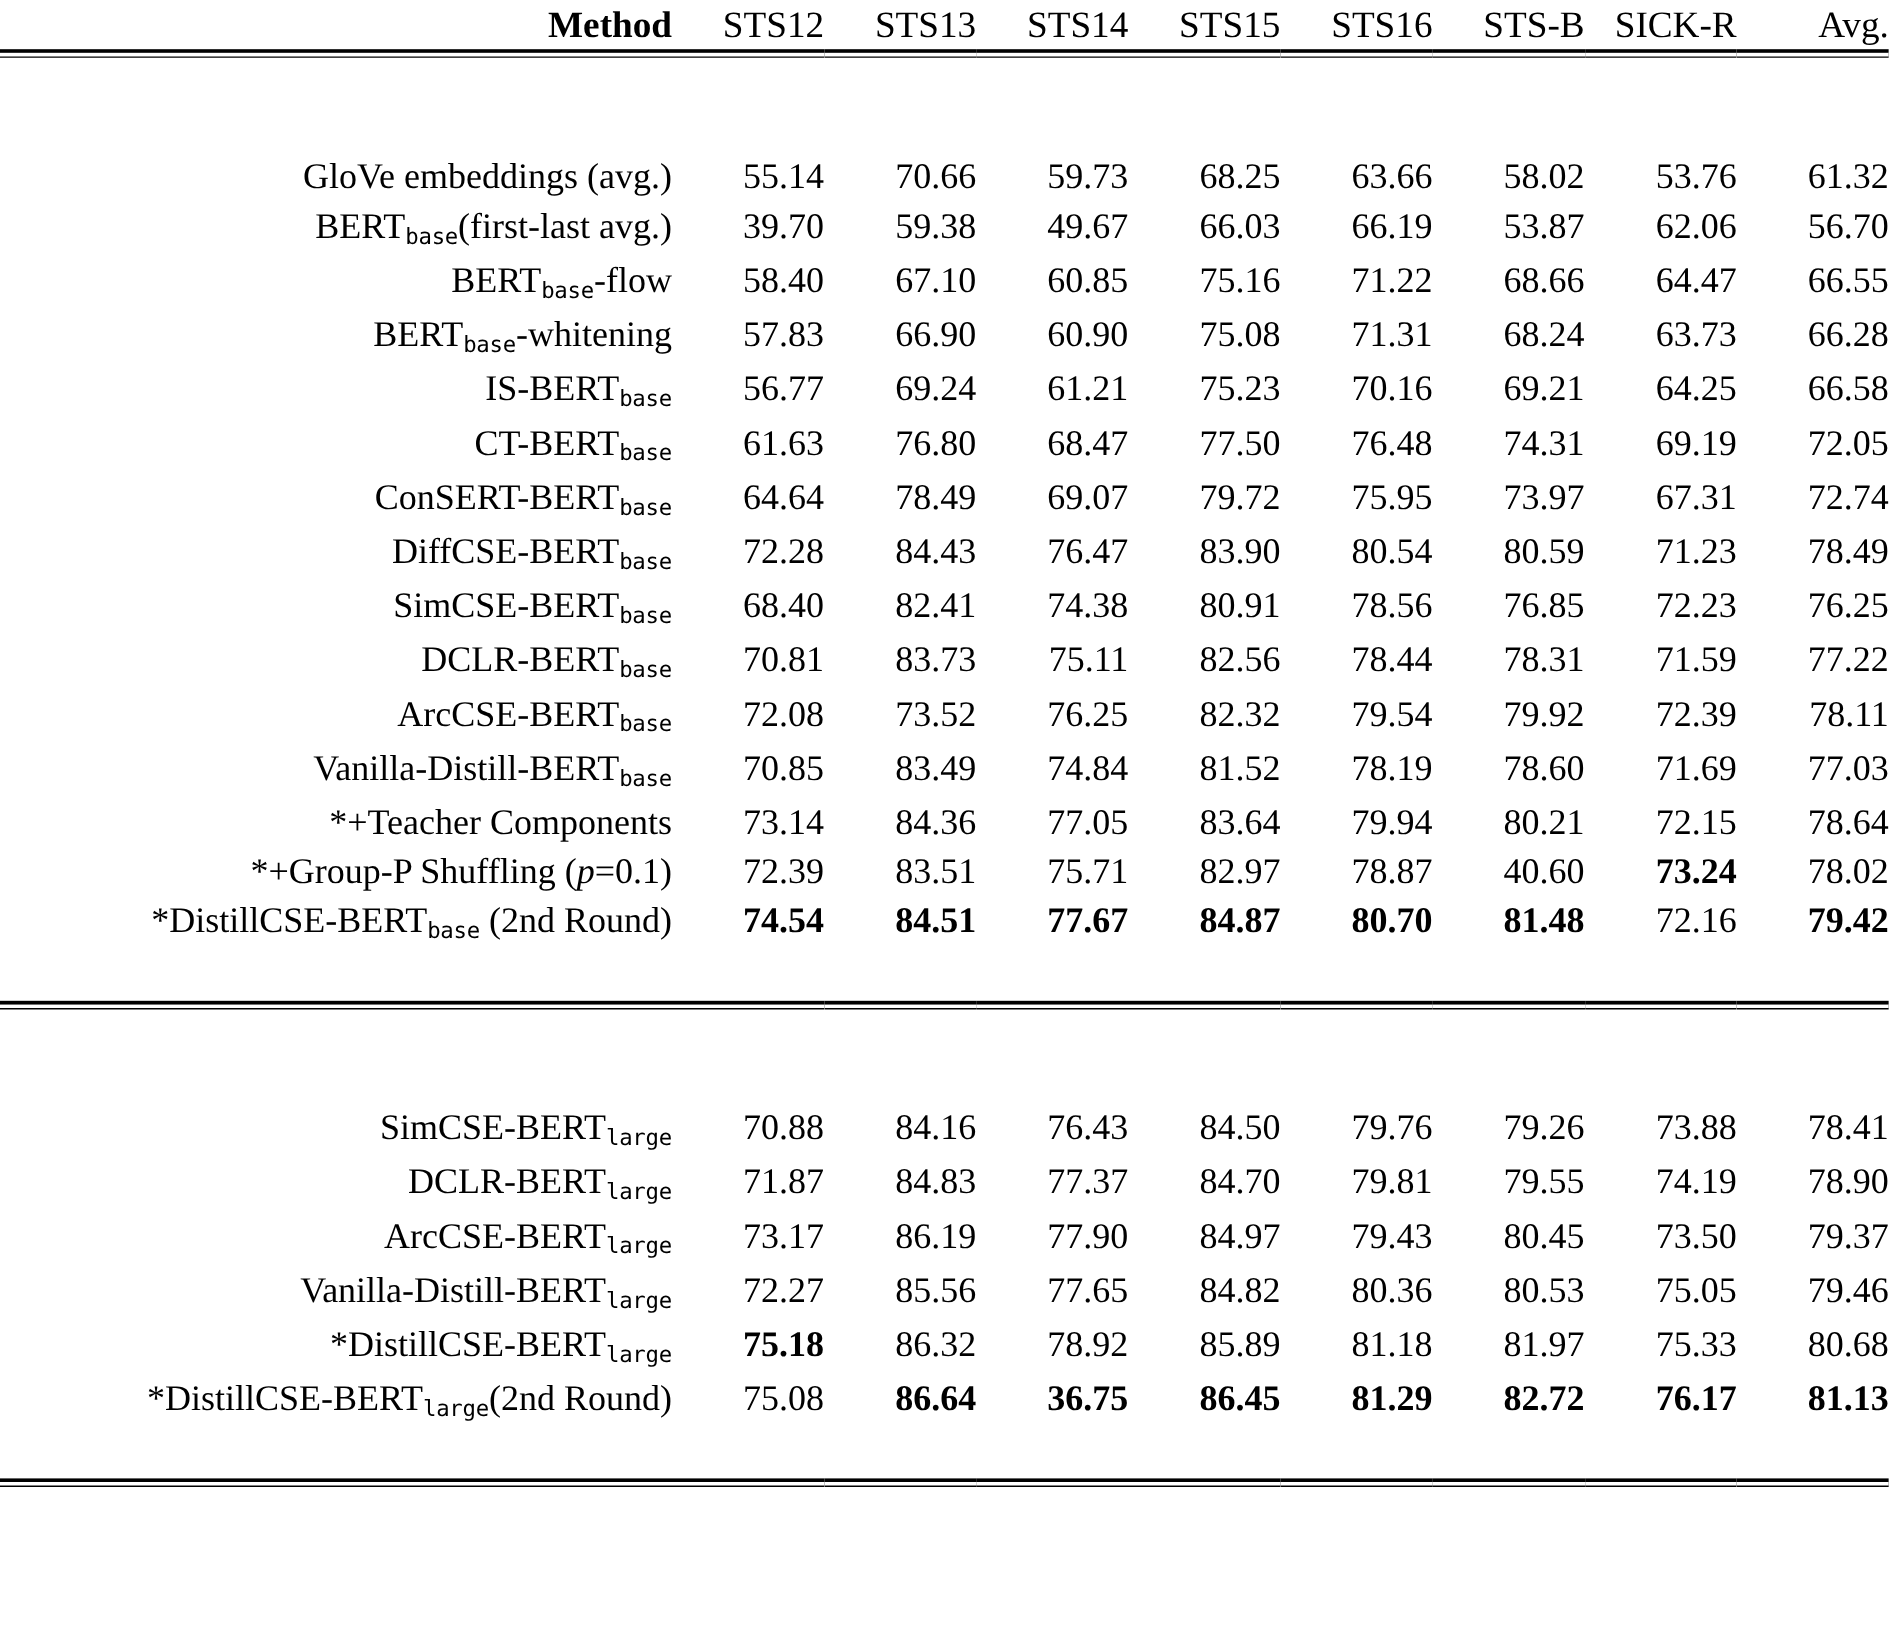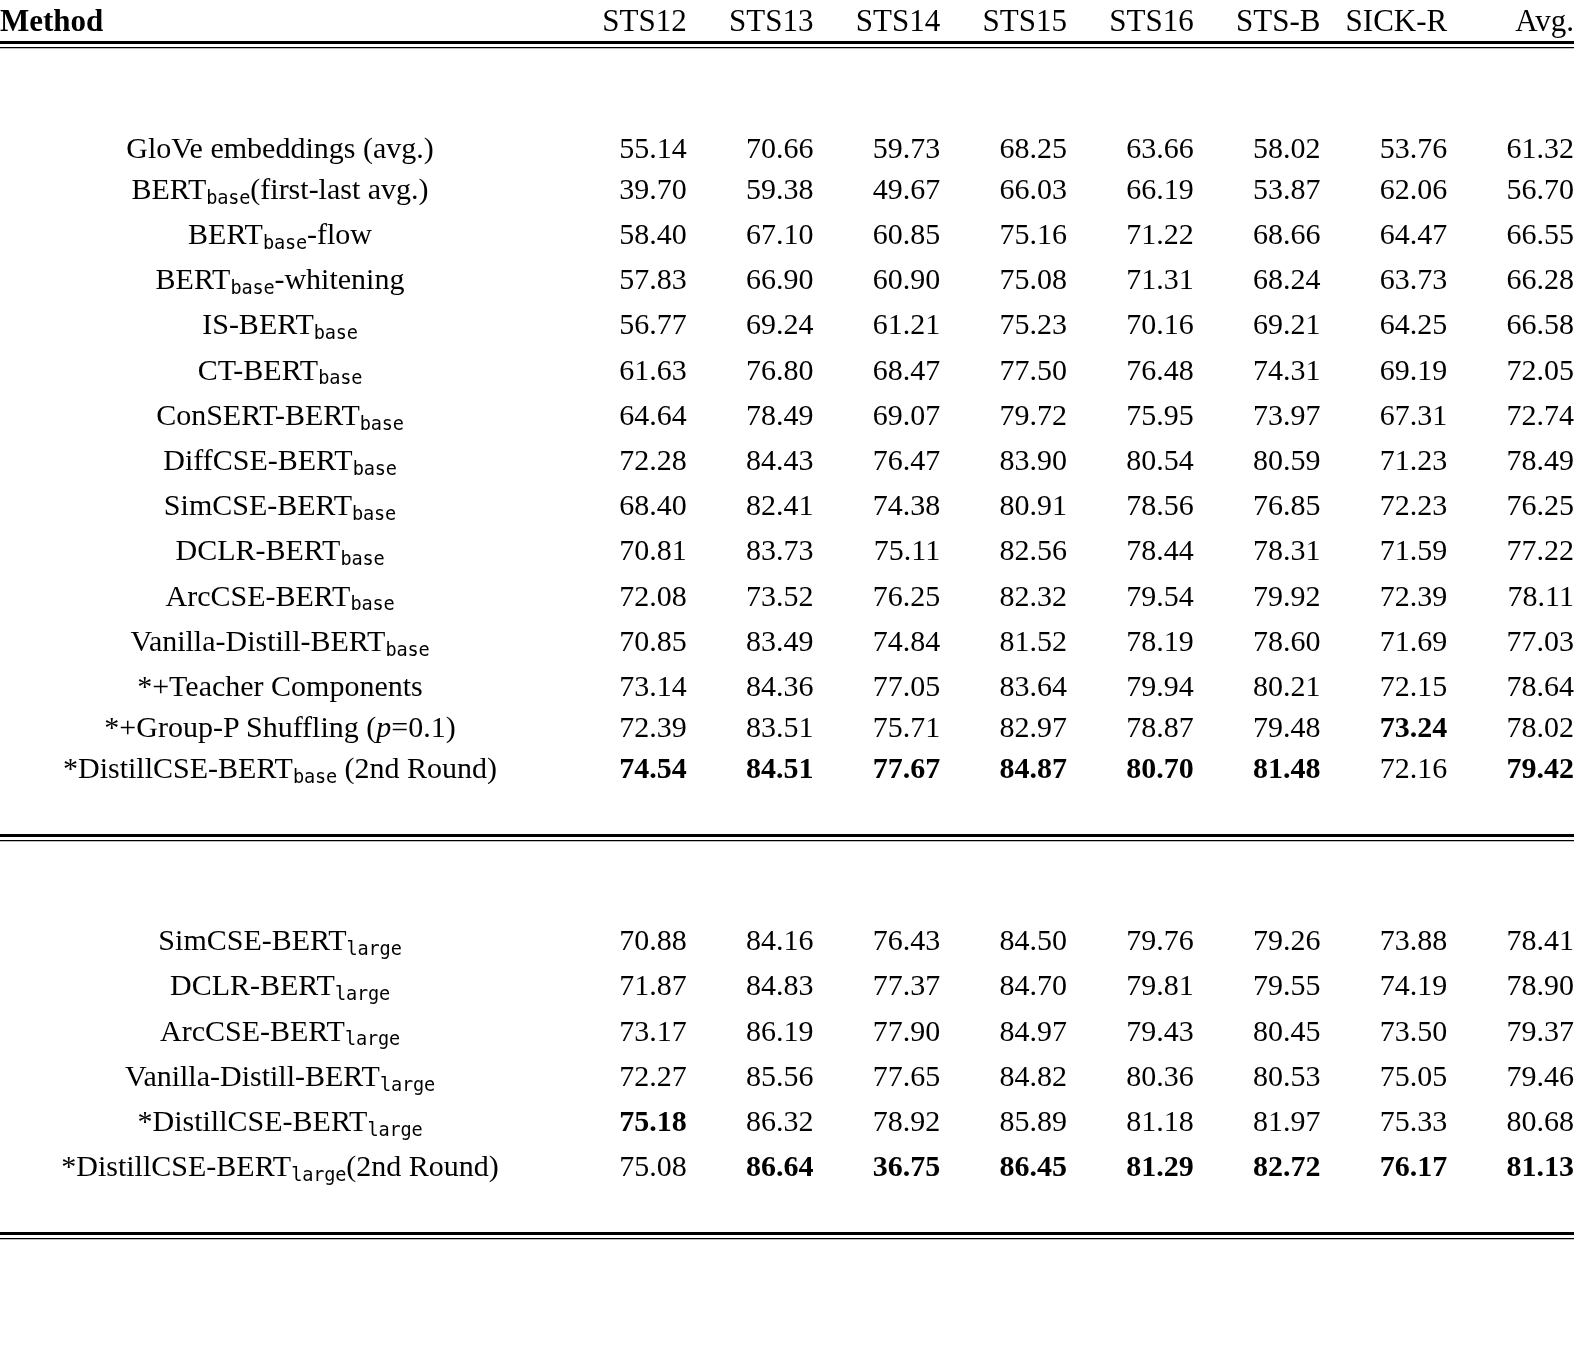--- a/index.html
+++ b/index.html
@@ -26,38 +26,38 @@
   #results-table th, #results-table td {
     padding: 0;
     margin: 0;
     line-height: 41.2px;
     height: 41.2px;
     vertical-align: baseline;
     white-space: nowrap;
   }
 
   th.method-head {
-    text-align: left;
+    text-align: right;
     font-weight: bold;
     padding-left: 18px;
     font-size: 31px;
     line-height: 46px;
     height: 46px;
   }
   th.num-head {
     text-align: right;
     font-weight: normal;
     padding-right: 24px;
     font-size: 31px;
     line-height: 46px;
     height: 46px;
   }
 
   td.method-cell {
-    text-align: center;
+    text-align: right;
     padding-left: 18px;
   }
   td.method-cell.indented {
     padding-left: 55px;
   }
   td.num-cell {
     text-align: right;
     padding-right: 24px;
     font-variant-numeric: lining-nums;
   }
@@ -278,21 +278,21 @@
         <td class="num-cell">72.15</td>
         <td class="num-cell">78.64</td>
       </tr>
       <tr>
         <td class="method-cell indented"><span class="star">*</span><span>+Group-P Shuffling (</span><i class="ital">p</i><span>=0.1</span><span>)</span></td>
         <td class="num-cell">72.39</td>
         <td class="num-cell">83.51</td>
         <td class="num-cell">75.71</td>
         <td class="num-cell">82.97</td>
         <td class="num-cell">78.87</td>
-        <td class="num-cell">79.48</td>
+        <td class="num-cell">40.60</td>
         <td class="num-cell b">73.24</td>
         <td class="num-cell">78.02</td>
       </tr>
       <tr>
         <td class="method-cell"><span class="star">*</span><span>DistillCSE-BERT</span><sub>base</sub><span> (2nd Round)</span></td>
         <td class="num-cell b">74.54</td>
         <td class="num-cell b">84.51</td>
         <td class="num-cell b">77.67</td>
         <td class="num-cell b">84.87</td>
         <td class="num-cell b">80.70</td>

